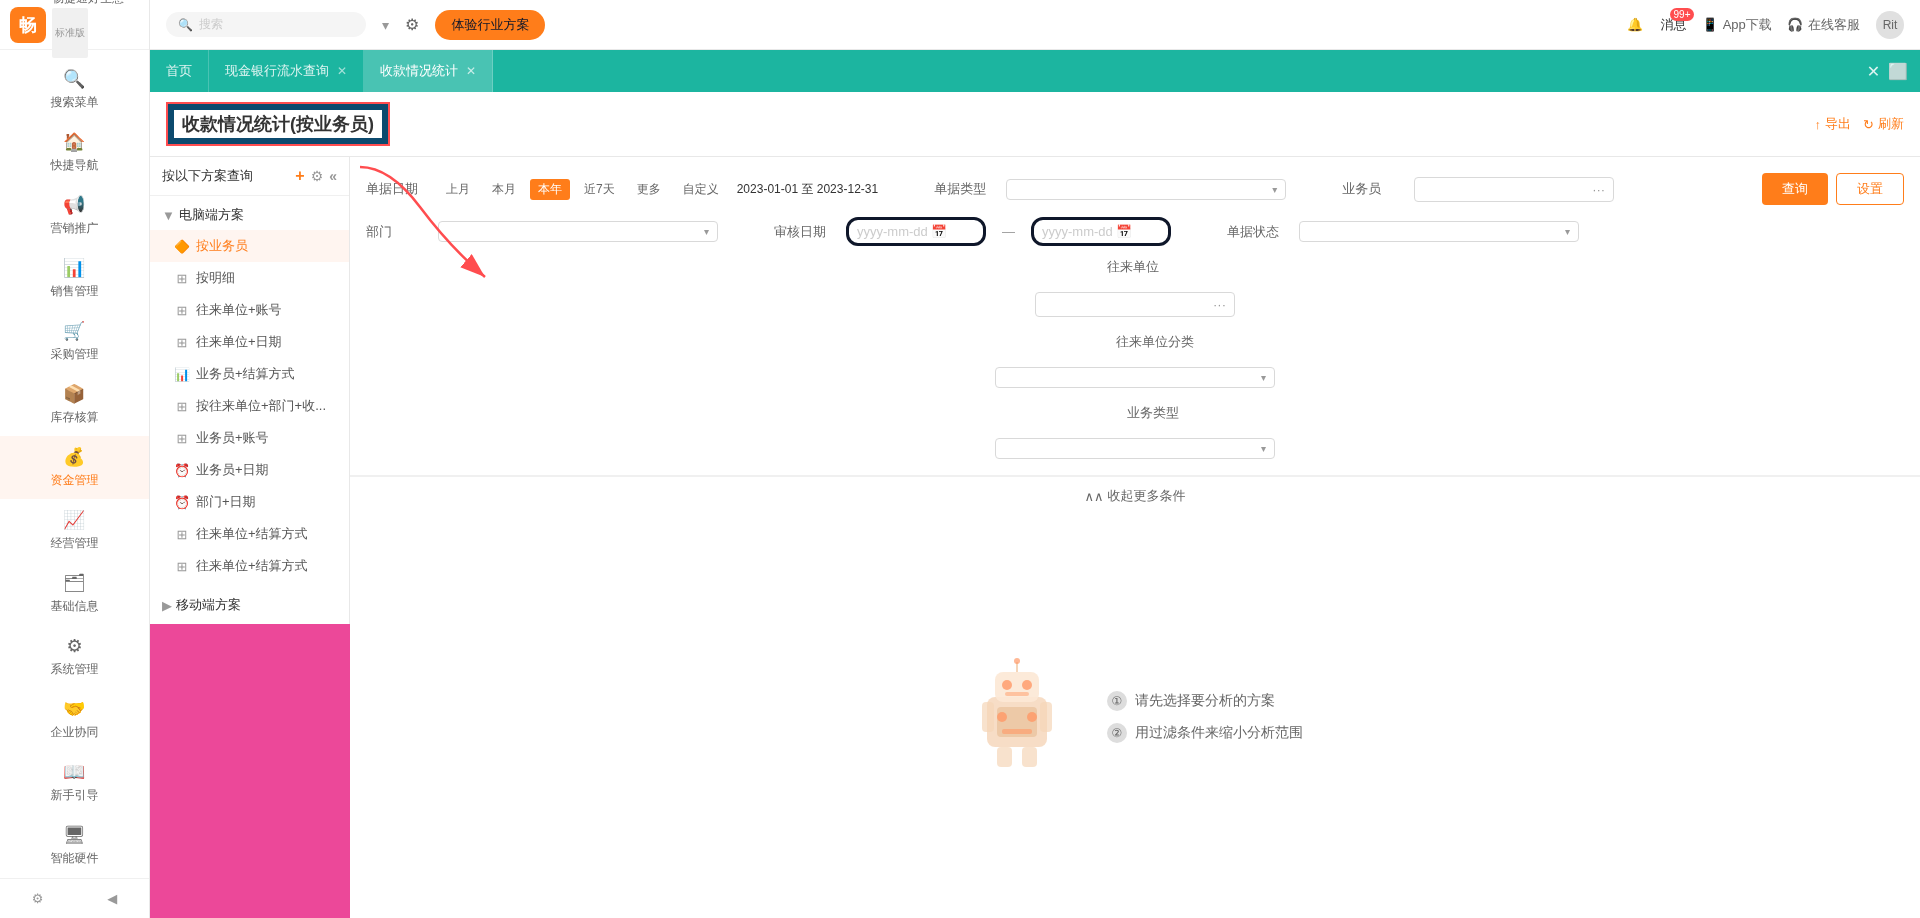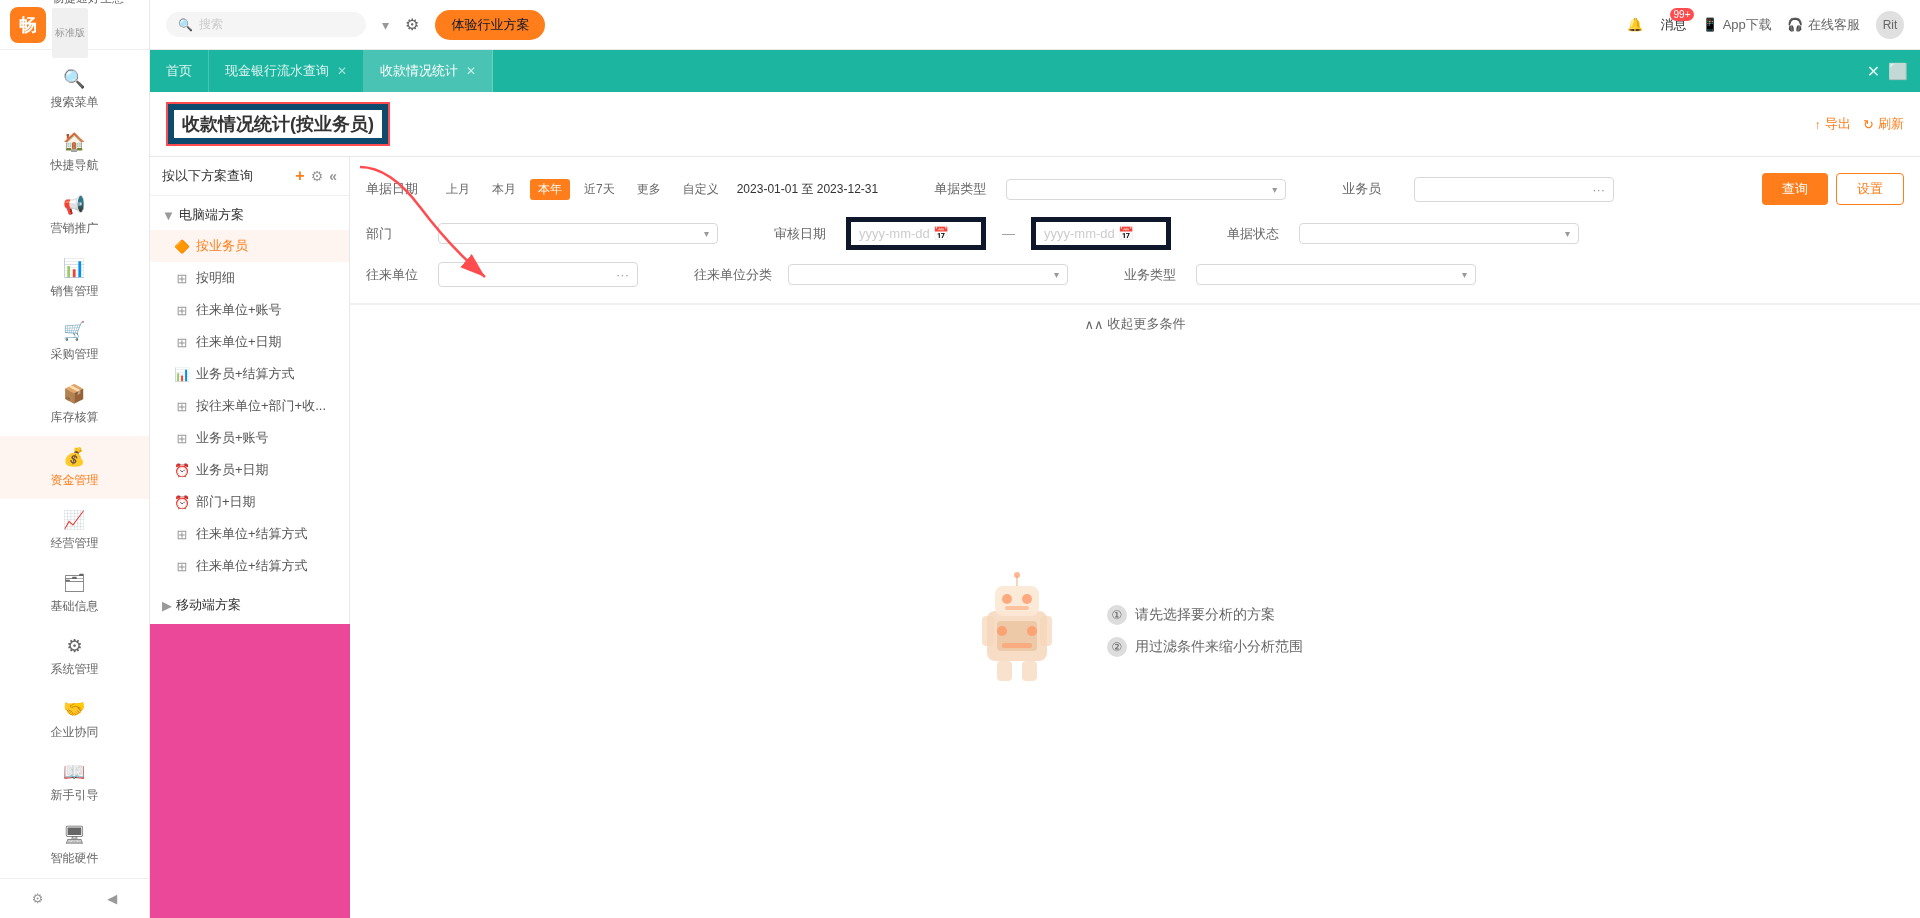--- a/index.html
+++ b/index.html
@@ -61,30 +61,30 @@
     .scheme-item.active { color: #ff7d1a; background: #fff5f0; }
     .scheme-item-icon { font-size: 13px; color: #999; width: 16px; text-align: center; }
     .scheme-item.active .scheme-item-icon { color: #ff7d1a; }
 
     
     .main-area { flex: 1; display: flex; flex-direction: column; overflow: hidden; background: white; margin: 0; }
 
     
     .filter-area { background: white; padding: 16px; border-bottom: 1px solid #f0f0f0; }
     .filter-row { display: flex; align-items: center; gap: 16px; margin-bottom: 12px; flex-wrap: wrap; }
-    .filter-row:last-child { margin-bottom: 0; }
+    .filter-row:last-child { margin-bottom: 0; flex-direction: column; }
     .filter-label { color: #666; font-size: 13px; white-space: nowrap; min-width: 56px; }
     .filter-date-group { display: flex; align-items: center; gap: 6px; }
     .date-quick-btn { padding: 2px 8px; font-size: 12px; color: #666; border: none; background: none; cursor: pointer; border-radius: 3px; }
     .date-quick-btn.active { color: white; background: #ff7d1a; border-radius: 3px; }
     .date-range { font-size: 12px; color: #333; margin-left: 4px; }
     .filter-select { display: flex; align-items: center; border: 1px solid #d9d9d9; border-radius: 4px; padding: 4px 8px; min-width: 200px; justify-content: space-between; color: #333; font-size: 13px; cursor: pointer; background: white; }
     .filter-select-lg { min-width: 280px; }
     .filter-dash { color: #999; }
-    .date-picker { display: flex; align-items: center; border: 5px solid #0f172a; border-radius: 0; padding: 4px 8px; min-width: 140px; color: #999; font-size: 13px; gap: 4px; background: white; cursor: pointer; }
+    .date-picker { display: flex; align-items: center; border: 3px solid #0f172a; border-radius: 12px; padding: 4px 8px; min-width: 140px; color: #999; font-size: 13px; gap: 4px; background: white; cursor: pointer; }
 
     .filter-action-group { display: flex; gap: 8px; margin-left: auto; }
     .btn-query { background: #ff7d1a; color: white; border: none; border-radius: 4px; padding: 6px 20px; font-size: 13px; cursor: pointer; }
     .btn-setting { background: white; color: #ff7d1a; border: 1px solid #ff7d1a; border-radius: 4px; padding: 6px 20px; font-size: 13px; cursor: pointer; }
 
     .collapse-btn { text-align: center; padding: 10px; color: #666; cursor: pointer; font-size: 13px; display: flex; align-items: center; justify-content: center; gap: 4px; border-top: 1px solid #f0f0f0; }
 
     
     .empty-area { flex: 1; display: flex; flex-direction: column; align-items: center; justify-content: center; gap: 20px; padding: 40px; }
     .empty-tips { display: flex; flex-direction: column; gap: 12px; color: #666; font-size: 14px; }

